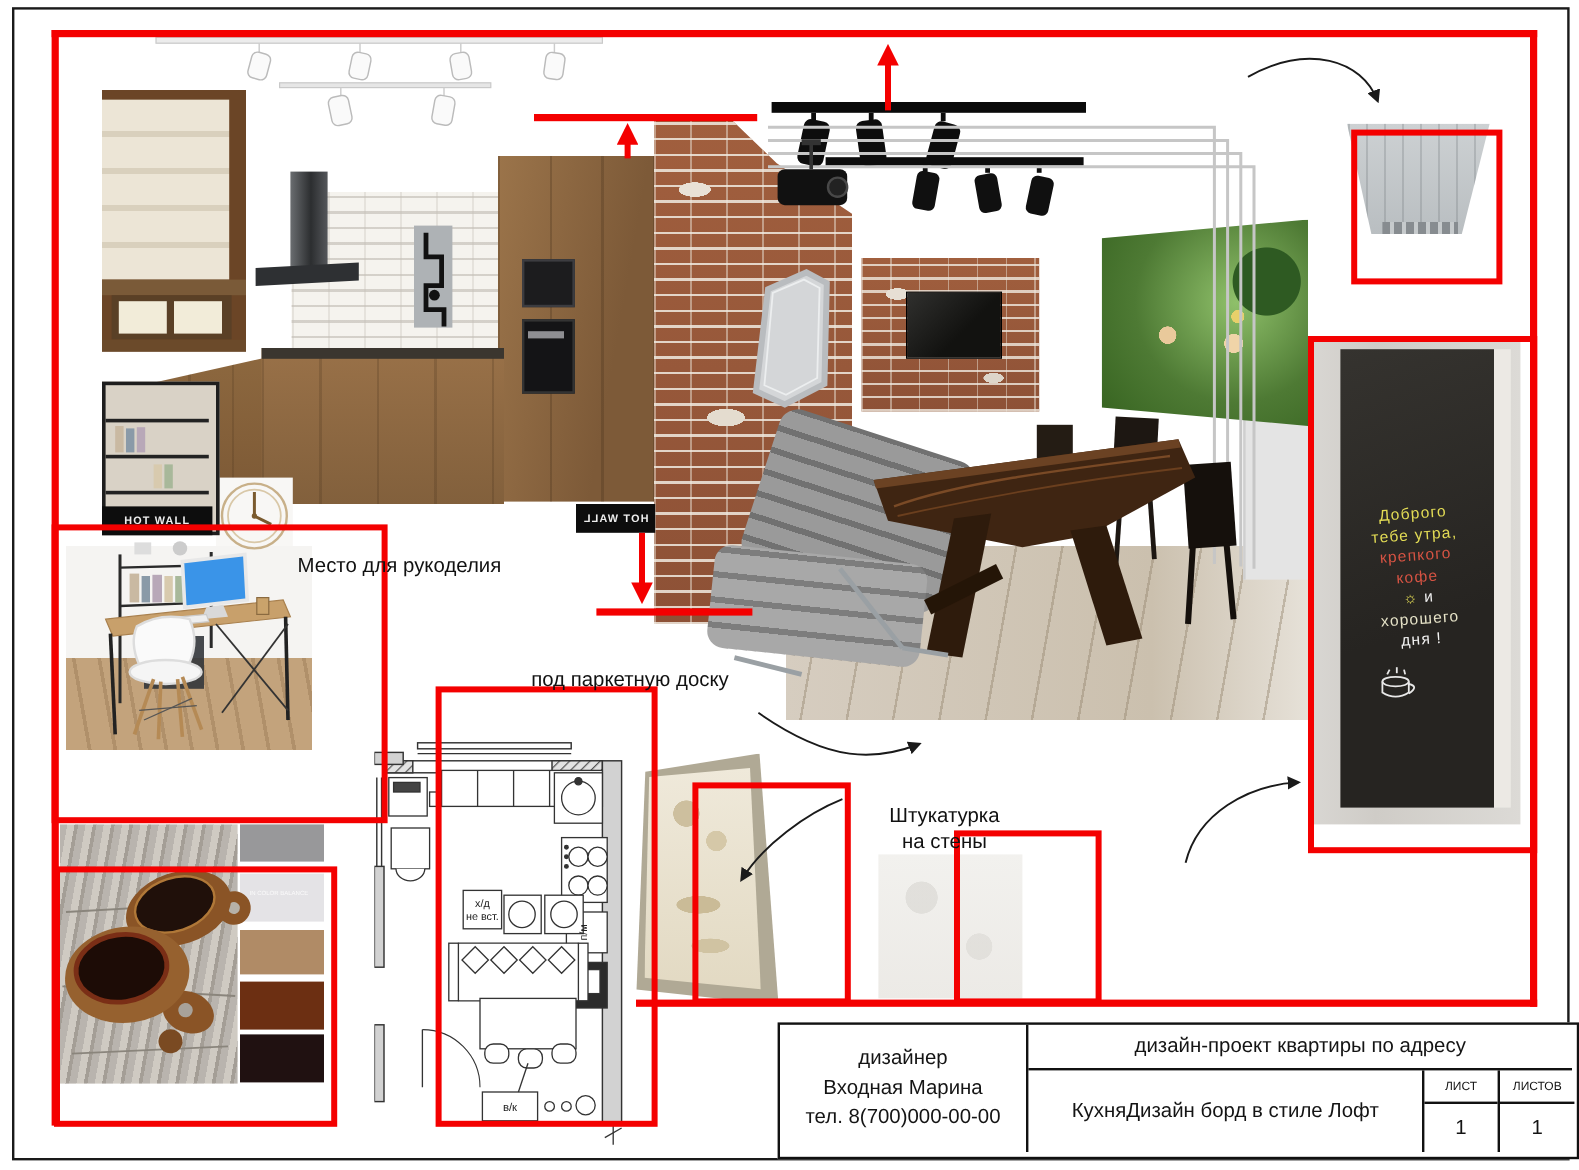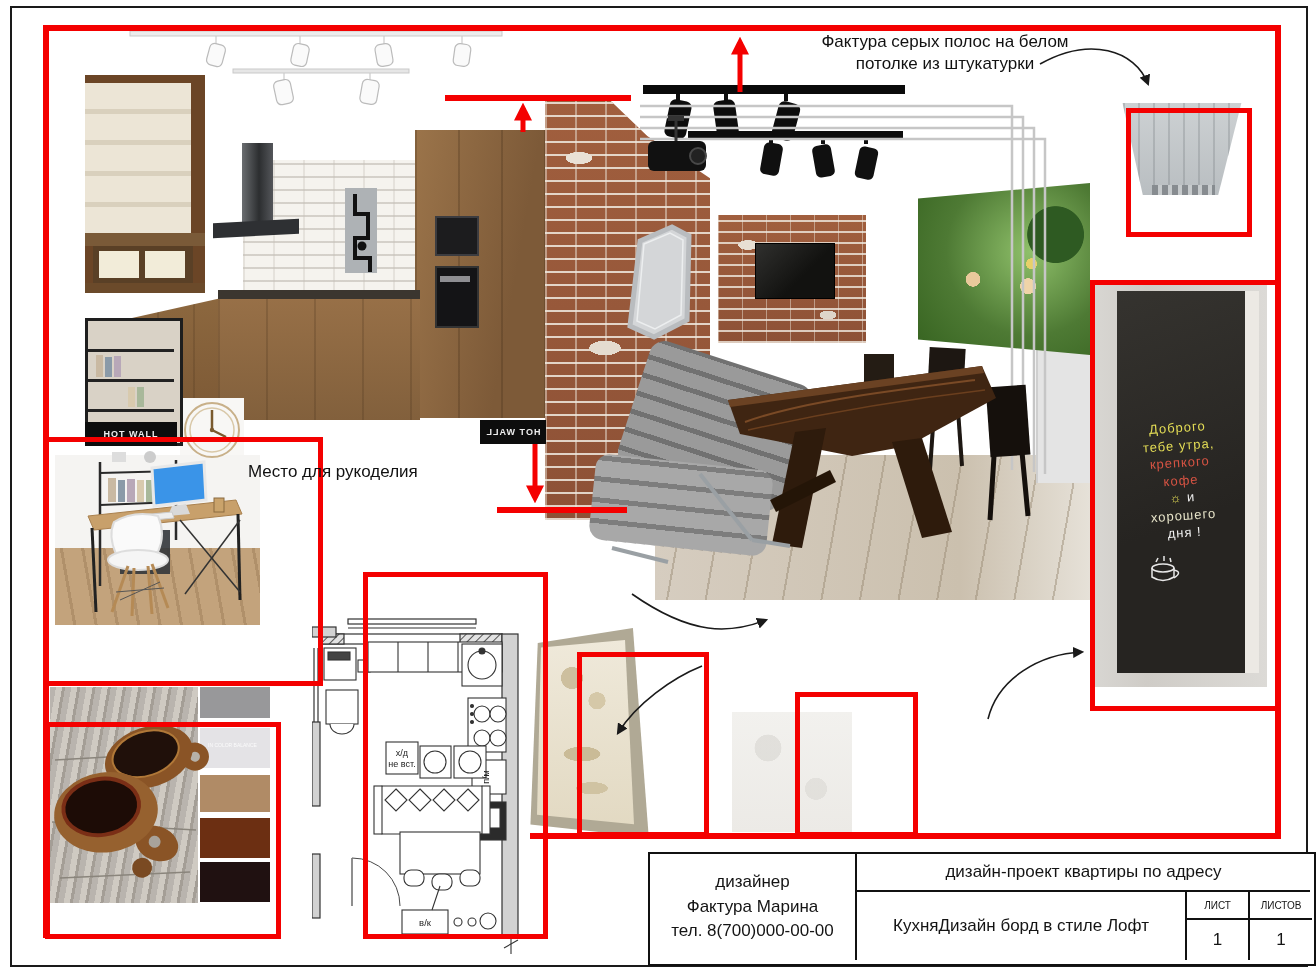--- a/index.html
+++ b/index.html
@@ -509,32 +509,33 @@
     <line x1="535" y1="444" x2="535" y2="498" marker-end="url(#mr)"></line>
   </g>
   <g stroke="#1a1a1a" stroke-width="1.6" fill="none">
     <path d="M 1040,64 C 1090,36 1135,50 1148,84" marker-end="url(#mb)"></path>
     <path d="M 632,594 C 692,636 730,634 766,620" marker-end="url(#mb)"></path>
     <path d="M 702,666 C 672,678 636,704 618,733" marker-end="url(#mb)"></path>
     <path d="M 988,719 C 998,678 1040,654 1082,652" marker-end="url(#mb)"></path>
   </g>
 </svg>
 
-<div class="abs note" style="left:800px;top:31px;width:290px;">
-  <div>Фактура серых полос на белом</div>
-  <div>потолке из штукатурки</div>
-</div>
 <div class="abs note left" style="left:248px;top:461px;">Место для рукоделия</div>
 <div class="abs note" style="left:385px;top:556px;width:280px;">
+  <div>под паркетную доску</div>
+</div>
+<div class="abs note" style="left:720px;top:669px;width:134px;">
+  <div>Штукатурка</div>
+  <div>на стены</div>
 </div>
 
 <div class="abs" id="tblock">
   <div class="cell" id="tb-designer">
     <div>дизайнер</div>
-    <div>Фактура Марина</div>
+    <div>Входная Марина</div>
     <div>тел. 8(700)000-00-00</div>
   </div>
   <div class="cell" id="tb-project">дизайн-проект квартиры по адресу</div>
   <div class="cell" id="tb-room">
     <div>Кухня</div>
     <div>Дизайн борд в стиле Лофт</div>
   </div>
   <div class="cell" id="tb-sheet">
     <div class="tb-col-head">ЛИСТ</div>
     <div class="tb-col-val">1</div>

